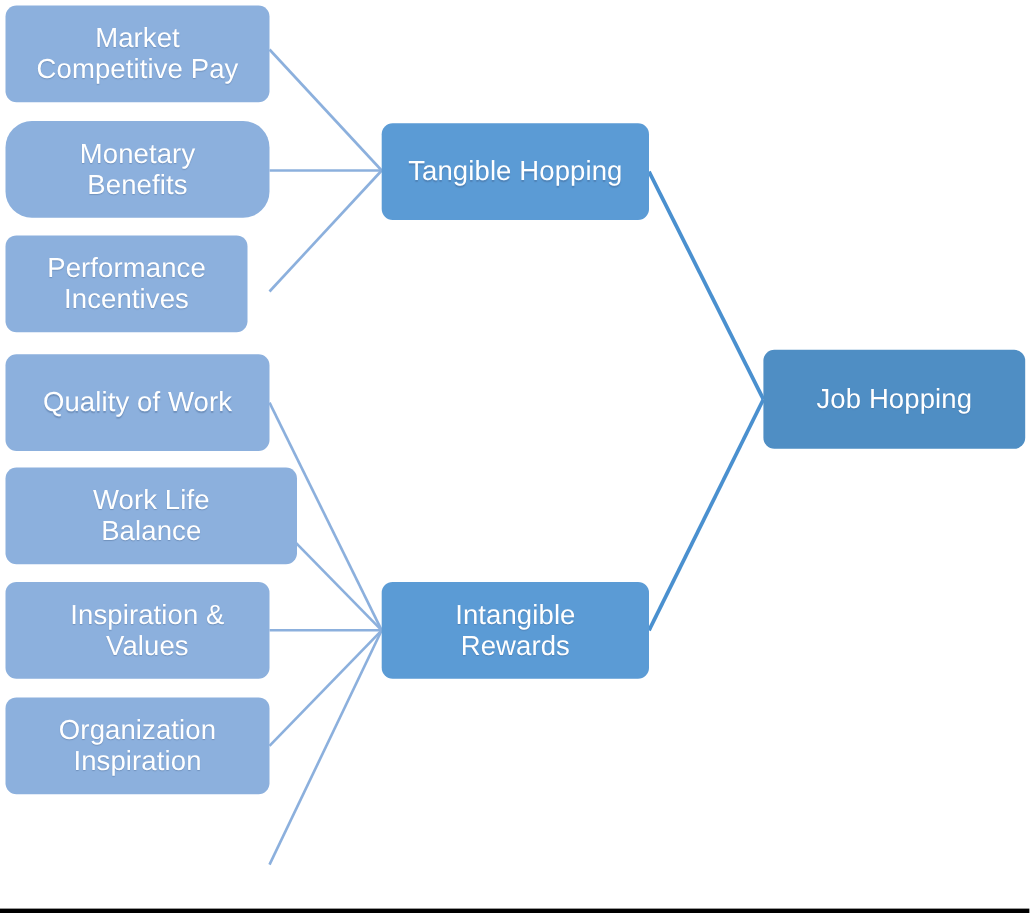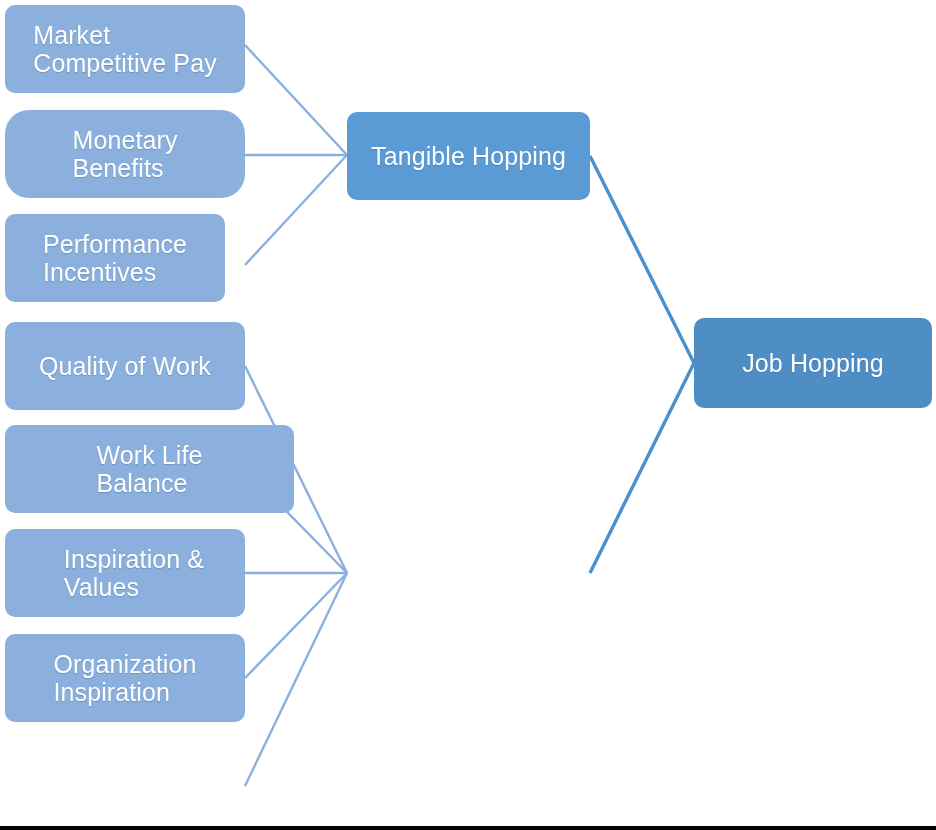--- a/index.html
+++ b/index.html
@@ -25,21 +25,21 @@
     top: 0;
     width: 936px;
     height: 830px;
     pointer-events: none;
   }
   .node {
     position: absolute;
     display: flex;
     align-items: center;
     justify-content: center;
-    text-align: left;
+    text-align: center;
     border-radius: 10px;
     color: #ffffff;
     line-height: 1.12;
     letter-spacing: 0.1px;
     box-sizing: border-box;
     padding: 2px 6px;
     z-index: 3;
     text-shadow: 0 1px 1px rgba(60,90,130,0.35);
   }
   .node.driver {
@@ -94,38 +94,42 @@
 
   <div class="node driver" style="left:5px; top:214px; width:220px; height:88px;">
     <span class="node-label">Performance
 Incentives</span>
   </div>
 
   <div class="node driver" style="left:5px; top:322px; width:240px; height:88px;">
     <span class="node-label">Quality of Work</span>
   </div>
 
-  <div class="node driver" style="left:5px; top:425px; width:289px; height:88px;">
+  <div class="node driver" style="left:5px; top:425px; width:265px; height:88px;">
     <span class="node-label">Work Life
 Balance</span>
   </div>
 
   <div class="node driver" style="left:5px; top:529px; width:240px; height:88px;padding-left:24px;">
     <span class="node-label">Inspiration &amp;
 Values</span>
   </div>
 
   <div class="node driver" style="left:5px; top:634px; width:240px; height:88px;">
     <span class="node-label">Organization
 Inspiration</span>
   </div>
 
 
   <div class="node category" style="left:347px; top:112px; width:243px; height:88px;">
     <span class="node-label">Tangible Hopping</span>
   </div>
 
+  <div class="node category" style="left:347px; top:529px; width:243px; height:88px;">
+    <span class="node-label">Intangible
+Rewards</span>
+  </div>
 
   <div class="node outcome" style="left:694px; top:318px; width:238px; height:90px;">
     <span class="node-label">Job Hopping</span>
   </div>
 
 </div>
 
 </body></html>

